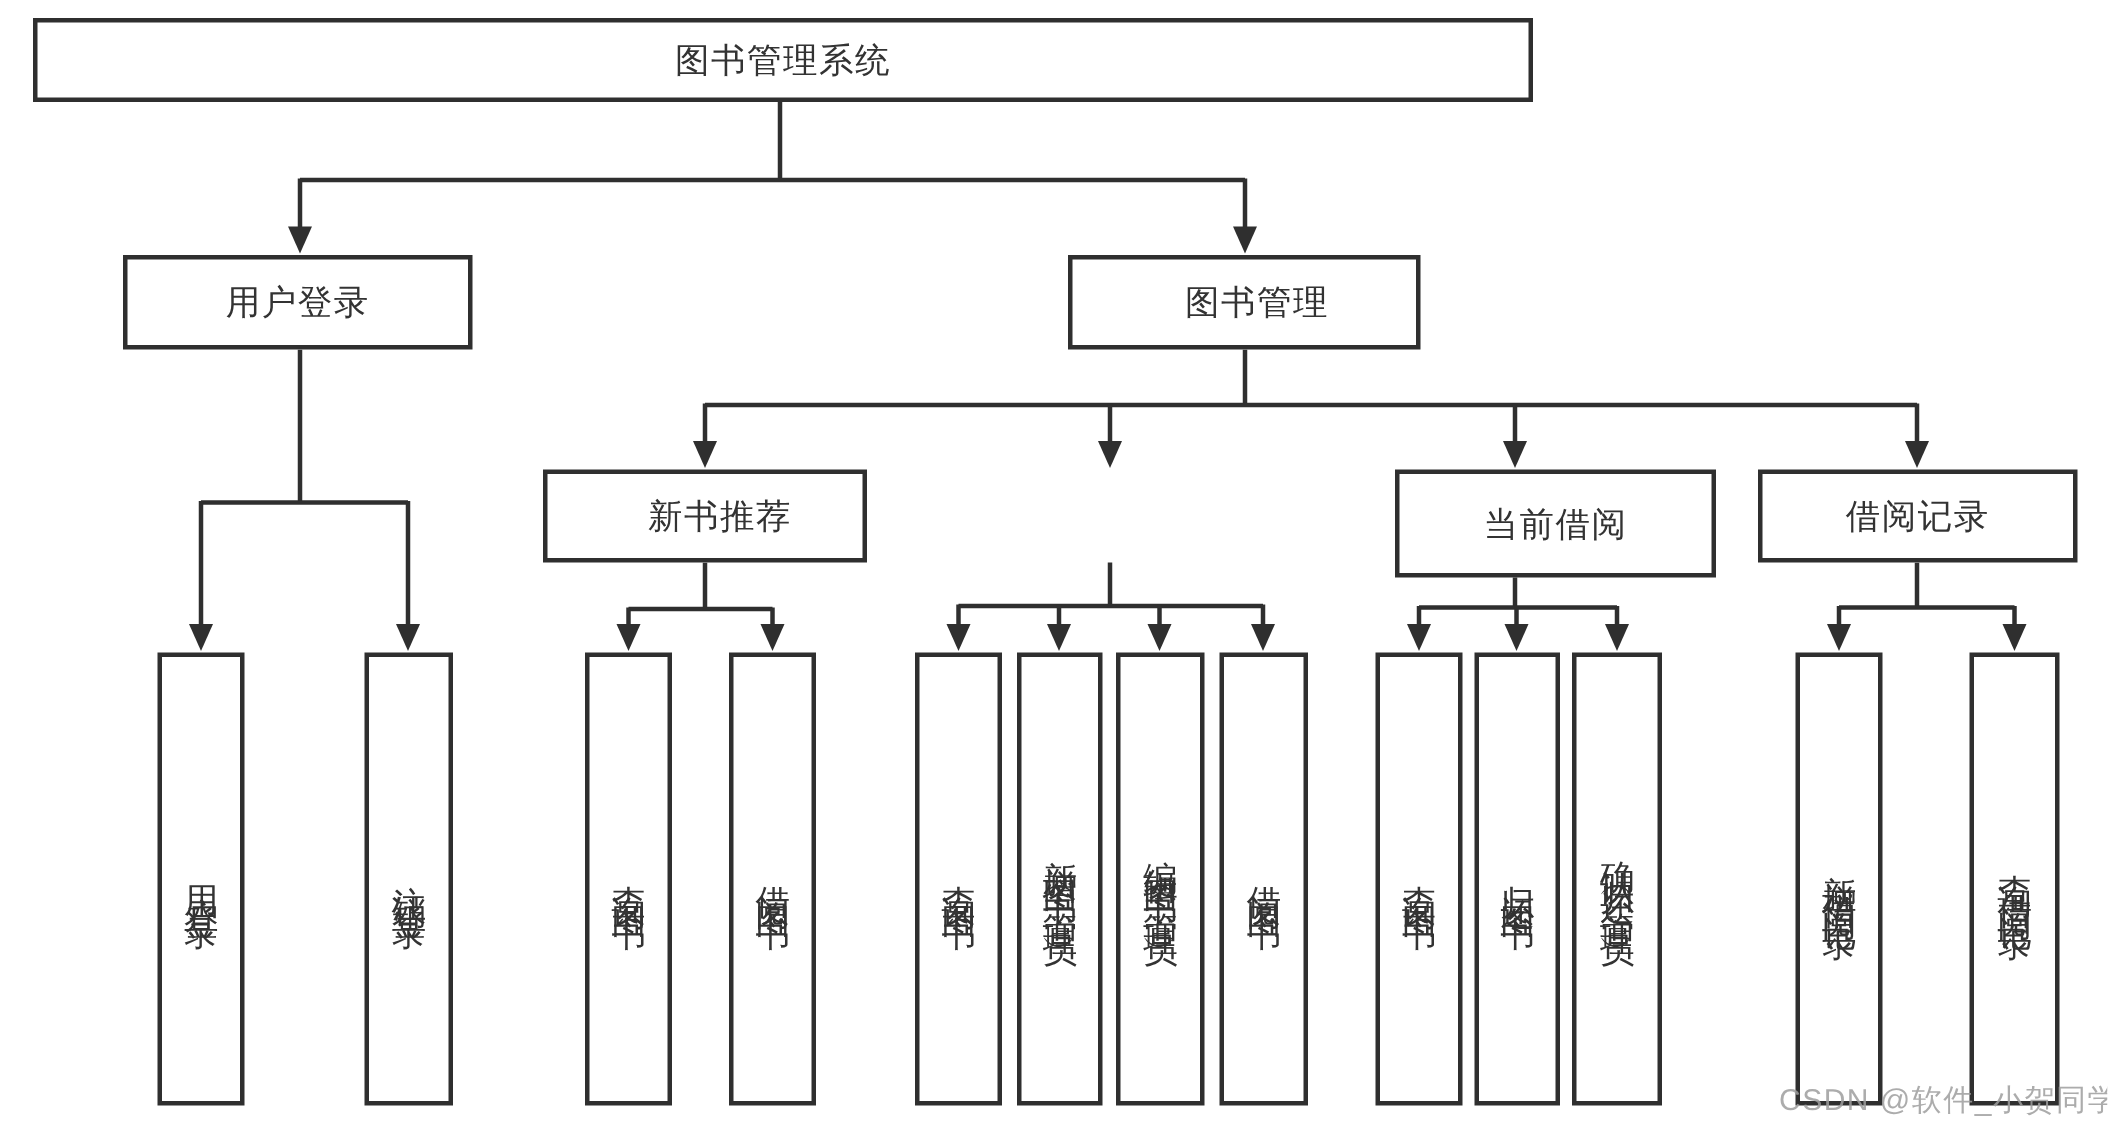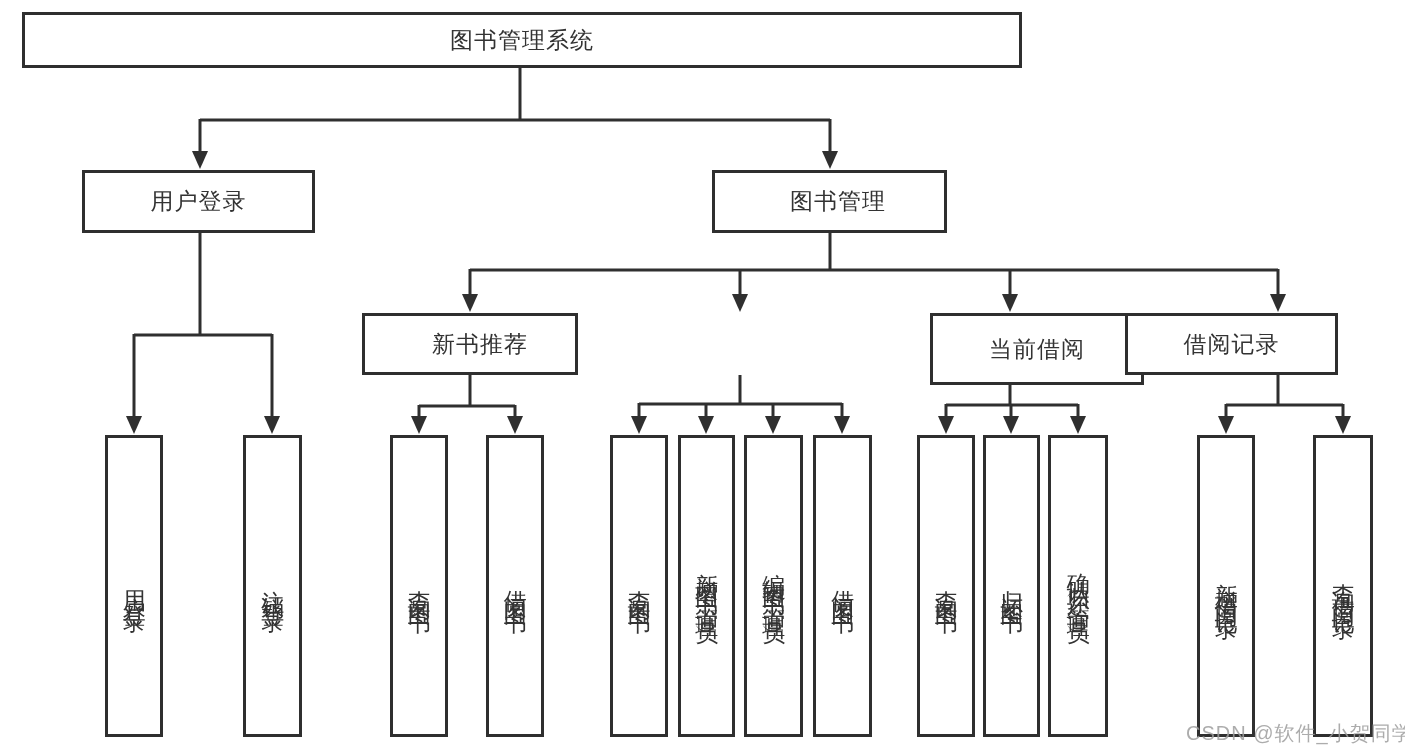--- a/index.html
+++ b/index.html
@@ -138,21 +138,21 @@
   <div class="node hbox" style="left:22px; top:12px; width:1000px; height:56px;">图书管理系统</div>
 
   <div class="node hbox" style="left:82px; top:170px; width:233px; height:63px;">用户登录</div>
   <div class="node hbox" style="left:712px; top:170px; width:235px; height:63px;padding-left:17px;">图书管理</div>
 
   <div class="node vbox" style="left:105px; top:435px; width:58px; height:302px;">用户登录</div>
   <div class="node vbox" style="left:243px; top:435px; width:59px; height:302px;">注销登录</div>
 
   <div class="node hbox" style="left:362px; top:313px; width:216px; height:62px;padding-left:20px;">新书推荐</div>
   <div class="node hbox" style="left:903px; top:313px; width:214px; height:72px;margin-left:27px;">当前借阅</div>
-  <div class="node hbox" style="left:1125px; top:313px; width:213px; height:62px;">借阅记录</div>
+  <div class="node hbox" style="left:1172px; top:313px; width:213px; height:62px;">借阅记录</div>
 
   <div class="node vbox" style="left:390px; top:435px; width:58px; height:302px;">查询图书</div>
   <div class="node vbox" style="left:486px; top:435px; width:58px; height:302px;">借阅图书</div>
 
   <div class="node vbox" style="left:610px; top:435px; width:58px; height:302px;">查询图书</div>
   <div class="node vbox" style="left:678px; top:435px; width:57px; height:302px;">新增图书（管理员）</div>
   <div class="node vbox" style="left:744px; top:435px; width:59px; height:302px;">编辑图书（管理员）</div>
   <div class="node vbox" style="left:813px; top:435px; width:59px; height:302px;">借阅图书</div>
 
   <div class="node vbox" style="left:917px; top:435px; width:58px; height:302px;">查询图书</div>

